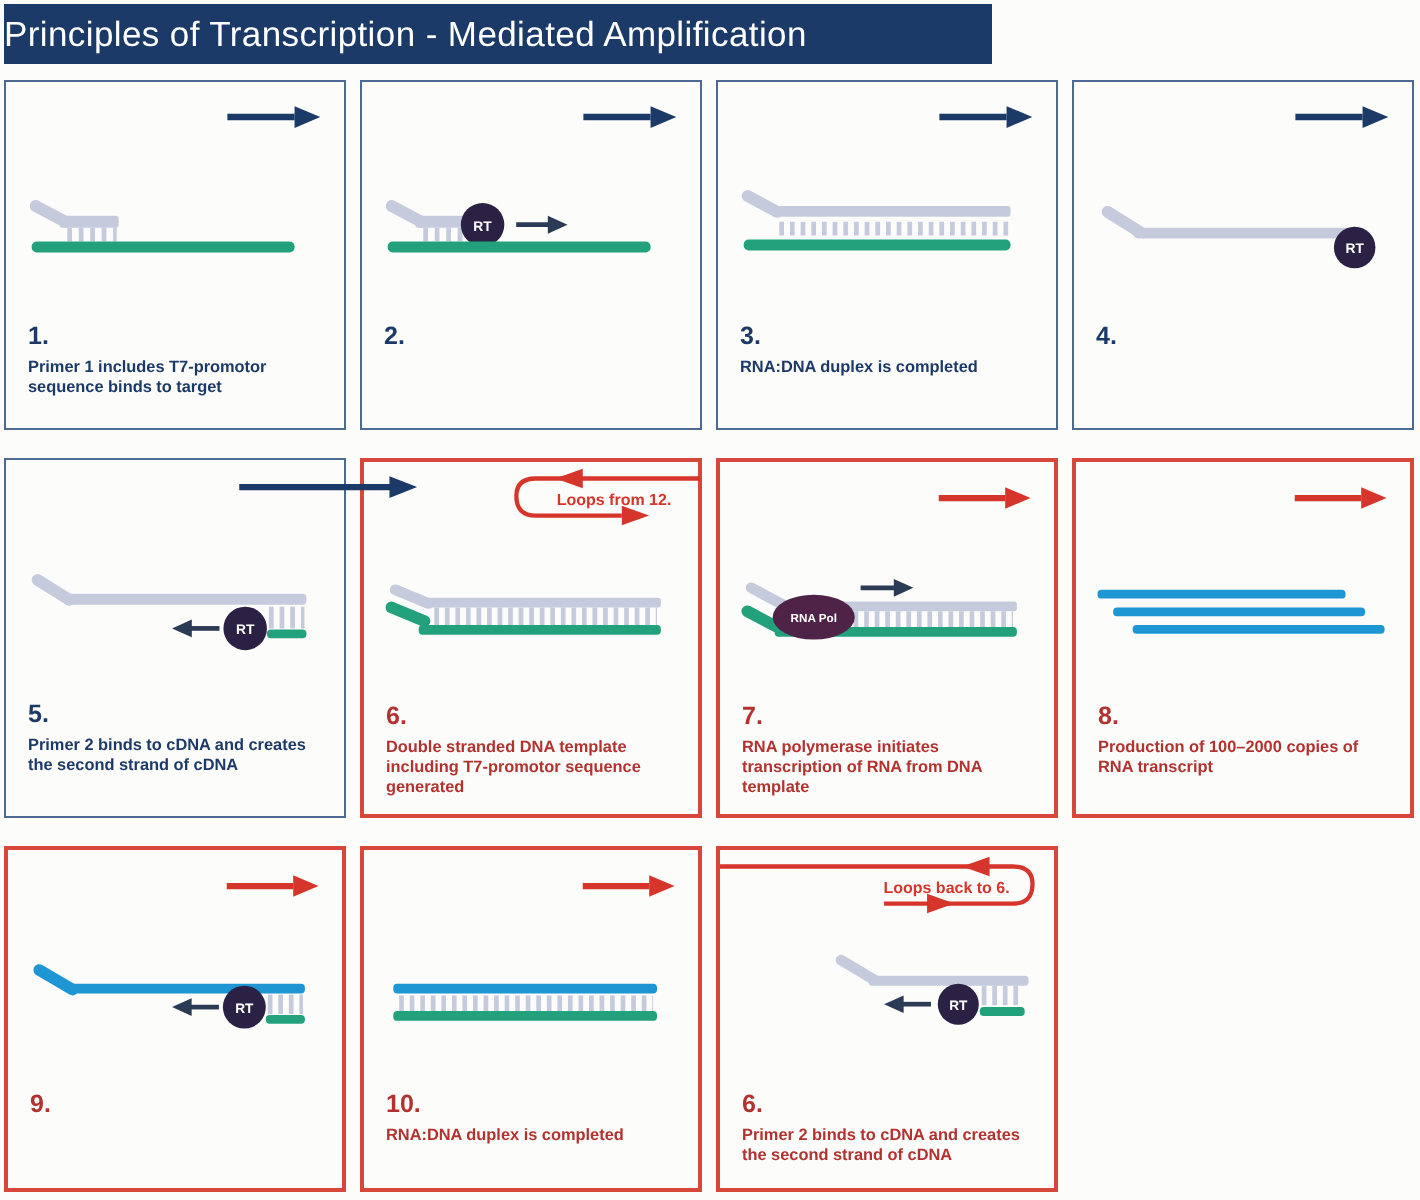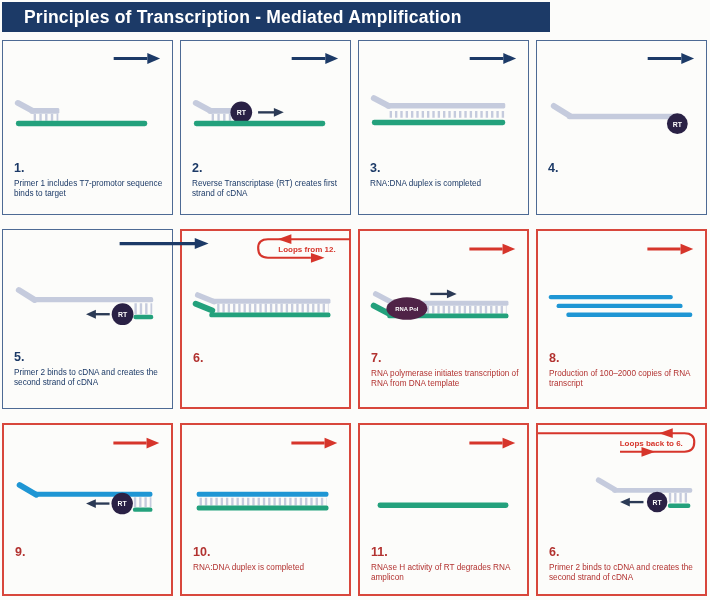--- a/index.html
+++ b/index.html
@@ -6,38 +6,38 @@
     --navy:#1c3a67; --red:#d6352b; --red_border:#d8473c; --caption_red:#b23230;
     --green:#23a17c; --blue:#1f96d4; --gray_strand:#c5cbdd; --enzyme_dark:#2a2145;
     --polymerase:#4f2347; --dark_arrow:#2b3a55; --panel_navy_border:#4d6a94;
   }
   *{box-sizing:border-box;margin:0;padding:0}
   body{
     width:710px;height:600px;background:#fcfcfa;overflow:hidden;
     font-family:"Liberation Sans", sans-serif;
   }
   .title-bar{
-    position:absolute;left:2px;top:2px;width:548px;height:30px;
+    position:absolute;left:2px;top:2px;width:494px;height:30px;
     background:var(--navy);color:#fff;display:flex;align-items:center;
-    padding-left:22px;font-size:17.5px;font-weight:bold;letter-spacing:.2px;
+    padding-left:0;font-size:17.5px;font-weight:normal;letter-spacing:.2px;
   }
   .grid{
     position:absolute;left:2px;top:40px;width:705px;
     display:grid;grid-template-columns:repeat(4,171px);
     grid-template-rows:175px 180px 173px;
     column-gap:7px;row-gap:14px;
   }
   .panel{background:transparent;position:relative}
   .panel.navy{border:1px solid var(--panel_navy_border)}
   .panel.red{border:2px solid var(--red_border)}
   .panel svg{display:block;width:100%;height:120px;overflow:visible}
   .panel svg.spill{position:relative;z-index:5}
   .caption{margin:0 8px 0 11px;line-height:1.25}
   .num{display:block;font-size:12.5px;font-weight:bold;margin-bottom:2px}
-  .cap-text{display:block;font-size:8.2px;font-weight:normal;max-width:152px}
+  .cap-text{display:block;font-size:8.2px;font-weight:bold;max-width:152px}
   .cap-navy .num,.cap-navy .cap-text{color:var(--navy)}
   .cap-red .num,.cap-red .cap-text{color:var(--caption_red)}
   
   .flow-navy{stroke:var(--navy);stroke-width:3.2;fill:none}
   .flowhead-navy{fill:var(--navy)}
   .flow-red{stroke:var(--red);stroke-width:3.2;fill:none}
   .flowhead-red{fill:var(--red)}
   .g-bar{fill:var(--green)}
   .g-ln{stroke:var(--green);fill:none;stroke-linecap:round}
   .s-bar{fill:var(--gray_strand)}
@@ -92,21 +92,20 @@
       <circle class="enz" cx="61" cy="71.5" r="11"></circle>
       <text class="enz-t" x="61" y="74.5" font-size="7" text-anchor="middle">RT</text>
       <g>
         <line class="darrow" x1="78" y1="71.5" x2="95" y2="71.5"></line>
         <polygon class="darrow-h" points="104,71.5 94,67 94,76"></polygon>
       </g>
       <rect class="g-bar" x="13" y="80" width="133" height="5.5" rx="2.5"></rect>
     </svg>
     <div class="caption">
       <b class="num">2.</b>
-      <span class="cap-text">Reverse Transcriptase (RT) creates first strand of cDNA</span>
     </div>
   </div>
 
   <div class="panel navy cap-navy">
     <svg viewBox="0 0 171 120">
       <g>
         <line class="flow-navy" x1="112" y1="17" x2="146" y2="17"></line>
         <polygon class="flowhead-navy" points="159,17 146,11.5 146,22.5"></polygon>
       </g>
       <path class="s-ln" d="M15,57 L30,65" stroke-width="6"></path>
@@ -168,20 +167,21 @@
       </g>
       <text class="loop-t" x="128" y="20.5" text-anchor="middle">Loops from 12.</text>
       <path class="s-ln" d="M16,64 L33,71" stroke-width="5.5"></path>
       <rect class="s-bar" x="30" y="68" width="122" height="5" rx="1.5"></rect>
       <line class="teeth" x1="36" y1="77.5" x2="150" y2="77.5" stroke-width="9" stroke-dasharray="2.4 3"></line>
       <path class="g-ln" d="M14,73 L31,80" stroke-width="6"></path>
       <rect class="g-bar" x="28" y="82" width="124" height="5" rx="2"></rect>
     </svg>
     <div class="caption">
       <b class="num">6.</b>
+      <span class="cap-text">Double stranded DNA template including T7-promotor sequence generated</span>
     </div>
   </div>
 
   <div class="panel red cap-red">
     <svg viewBox="0 0 171 120">
       <g>
         <line class="flow-red" x1="112" y1="17" x2="146" y2="17"></line>
         <polygon class="flowhead-red" points="159,17 146,11.5 146,22.5"></polygon>
       </g>
       <path class="s-ln" d="M16,63 L33,72" stroke-width="5.5"></path>
@@ -249,33 +249,20 @@
       <rect class="b-bar" x="15" y="67" width="135" height="5" rx="2"></rect>
       <line class="teeth" x1="18" y1="77" x2="148" y2="77" stroke-width="8" stroke-dasharray="2.4 3"></line>
       <rect class="g-bar" x="15" y="81" width="135" height="5" rx="2"></rect>
     </svg>
     <div class="caption">
       <b class="num">10.</b>
       <span class="cap-text">RNA:DNA duplex is completed</span>
     </div>
   </div>
 
-  <div class="panel red cap-red">
-    <svg viewBox="0 0 171 120">
-      <g>
-        <line class="flow-red" x1="112" y1="17" x2="146" y2="17"></line>
-        <polygon class="flowhead-red" points="159,17 146,11.5 146,22.5"></polygon>
-      </g>
-      <rect class="g-bar" x="18" y="78" width="134" height="5.5" rx="2.5"></rect>
-    </svg>
-    <div class="caption">
-      <b class="num">11.</b>
-      <span class="cap-text">RNAse H activity of RT degrades RNA amplicon</span>
-    </div>
-  </div>
 
   <div class="panel red cap-red">
     <svg viewBox="0 0 171 120">
       <g>
         <path class="loop" d="M0,7 H150 Q160,7 160,16 Q160,26 150,26 H84"></path>
         <polygon class="loop-h" points="124,7 138,2 138,12"></polygon>
         <polygon class="loop-h" points="120,26 106,21 106,31"></polygon>
       </g>
       <text class="loop-t" x="116" y="20.5" text-anchor="middle">Loops back to 6.</text>
       <path class="s-ln" d="M62,55 L79,65" stroke-width="5.5"></path>

